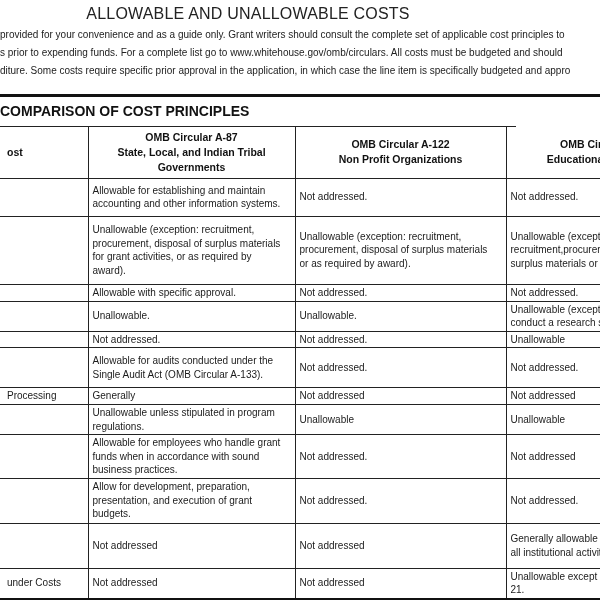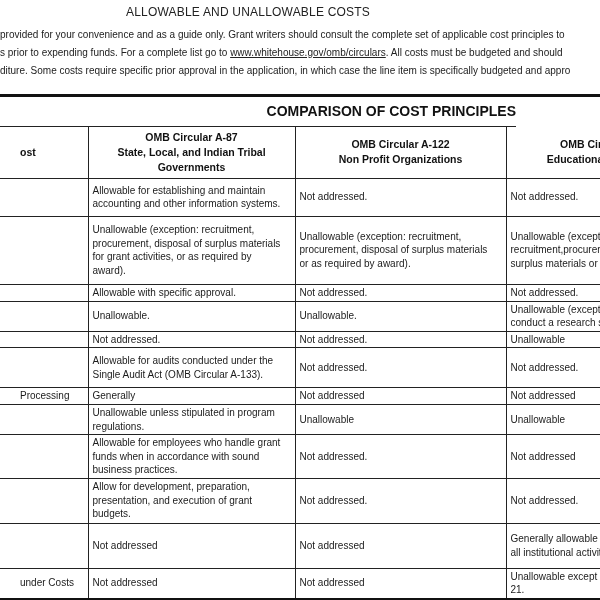--- a/index.html
+++ b/index.html
@@ -3,51 +3,51 @@
 <meta charset="utf-8">
 <style>
   html, body { margin:0; padding:0; background:#fff; }
   .page {
     position:relative; width:600px; height:600px; overflow:hidden;
     background:#ffffff; color:#1b1b1b;
     font-family:"Liberation Sans", sans-serif;
   }
   .page-title {
     position:absolute; top:5px; left:0; width:496px;
-    text-align:center; font-size:12px; letter-spacing:0.2px;
+    text-align:center; font-size:16px; letter-spacing:0.2px;
     color:#222;
   }
   .intro {
     position:absolute; top:26px; left:0; width:600px;
     font-size:10px; line-height:18px; color:#222;
     overflow:hidden;
   }
   .intro-line { white-space:pre; overflow:hidden; height:18px; }
-  .url { text-decoration:underline; }
+  .url { }
   .tbl-wrap {
     position:absolute; top:94px; left:0; width:600px;
     border-top:3.5px solid #111;
     overflow:hidden;
   }
   .tbl-title {
     width:516px; height:29px; line-height:29px;
-    text-align:right; font-weight:bold; font-size:14px;
+    text-align:left; font-weight:bold; font-size:14px;
     border-bottom:1.5px solid #222; color:#111;
   }
   table.cmp {
     border-collapse:collapse; table-layout:fixed; width:706px;
     border-bottom:3.5px solid #111;
   }
   table.cmp td {
     border-left:1.5px solid #222; border-bottom:1.5px solid #222;
     vertical-align:middle; padding:1px 4px;
     white-space:pre; overflow:hidden;
     font-size:10px; line-height:13.5px; color:#1b1b1b;
   }
-  table.cmp td:first-child { border-left:none; padding-left:20px; }
+  table.cmp td:first-child { border-left:none; padding-left:7px; }
   tr.hdr td {
     font-weight:bold; text-align:center;
     font-size:10.5px; line-height:15px; color:#111;
   }
   tr.hdr td:first-child { text-align:left; }
 </style>
 </head>
 <body>
 
 <div class="page">

